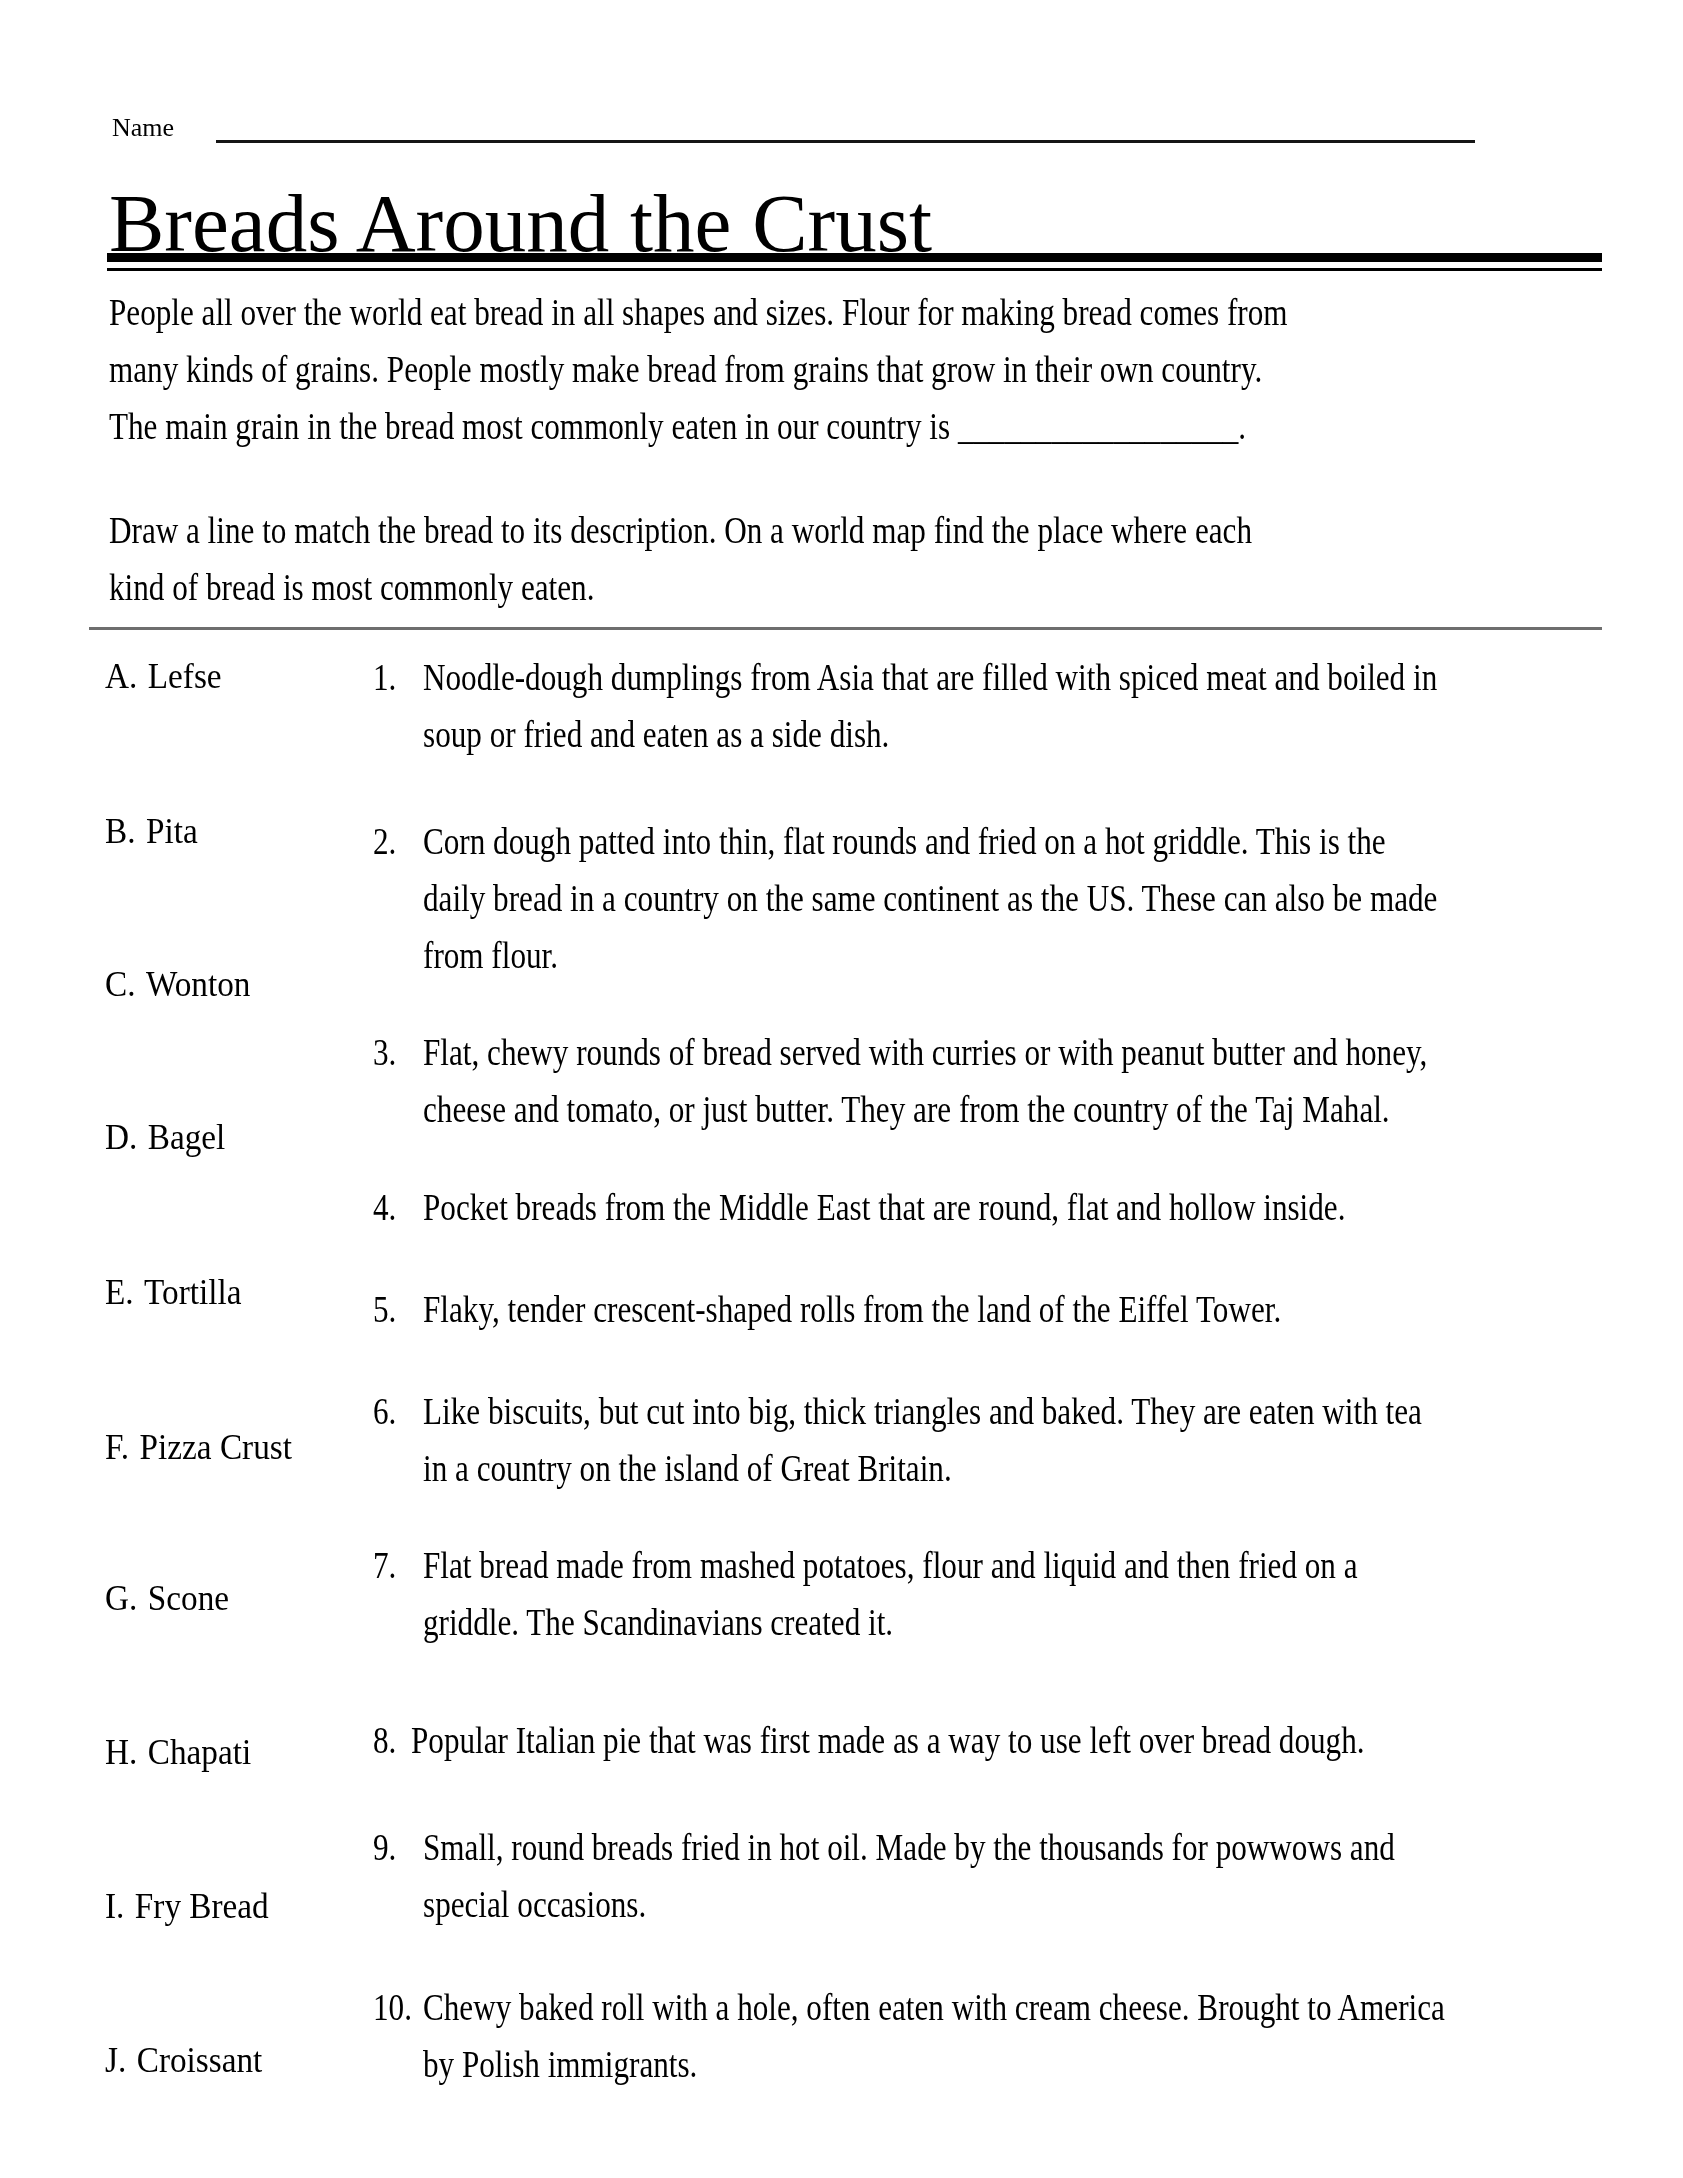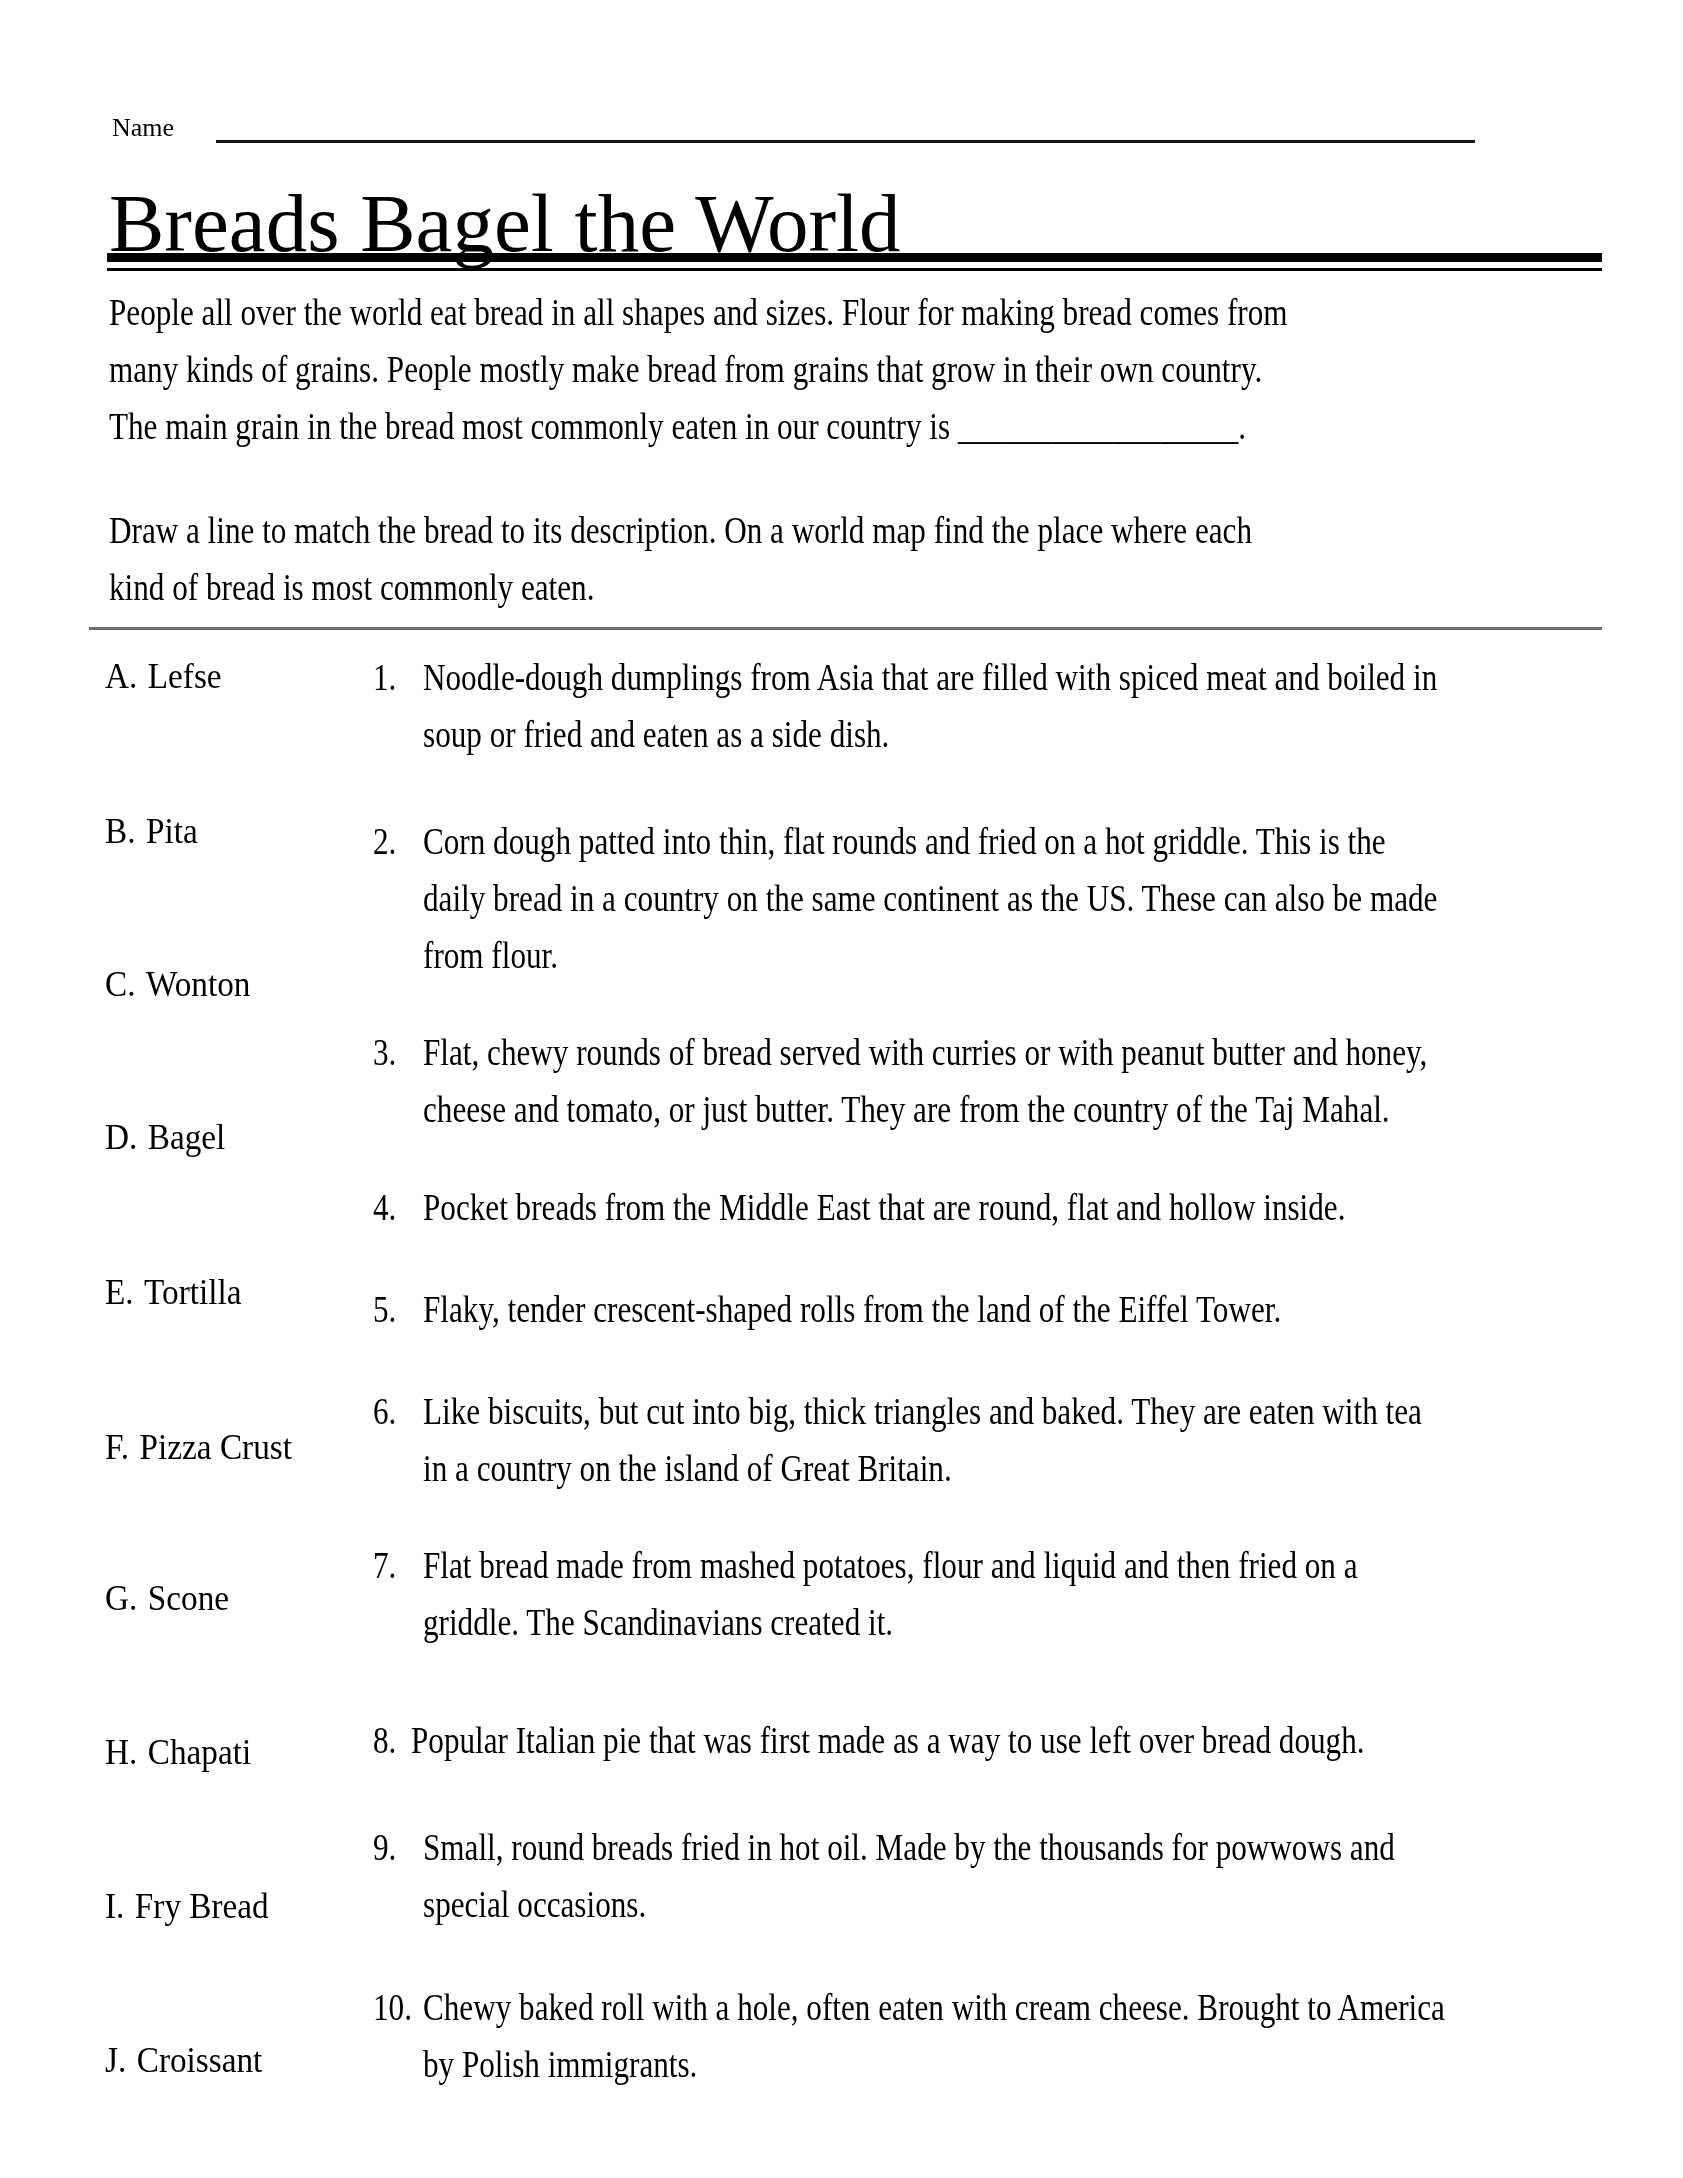--- a/index.html
+++ b/index.html
@@ -22,21 +22,21 @@
   .divider    { left:89px;  top:627px; width:1513px; height:3px; background:#6e6e6e; }
 </style>
 </head>
 <body>
 
 <div class="page">
 
   <div class="t name-label" style="left:112px; top:113px">Name</div>
   <div class="hline name-underline"></div>
 
-  <div class="t title" style="left:109px; top:182px">Breads Bagel the World</div>
+  <div class="t title" style="left:109px; top:182px">Breads Around the Crust</div>
   <div class="hline rule-thick"></div>
   <div class="hline rule-thin"></div>
 
   <div class="t body38 cond" style="left:109px; top:284px">People all over the world eat bread in all shapes and sizes. Flour for making bread comes from
 many kinds of grains. People mostly make bread from grains that grow in their own country.
 The main grain in the bread most commonly eaten in our country is __________________.</div>
 
   <div class="t body38 cond" style="left:109px; top:502px">Draw a line to match the bread to its description. On a world map find the place where each
 kind of bread is most commonly eaten.</div>
 

